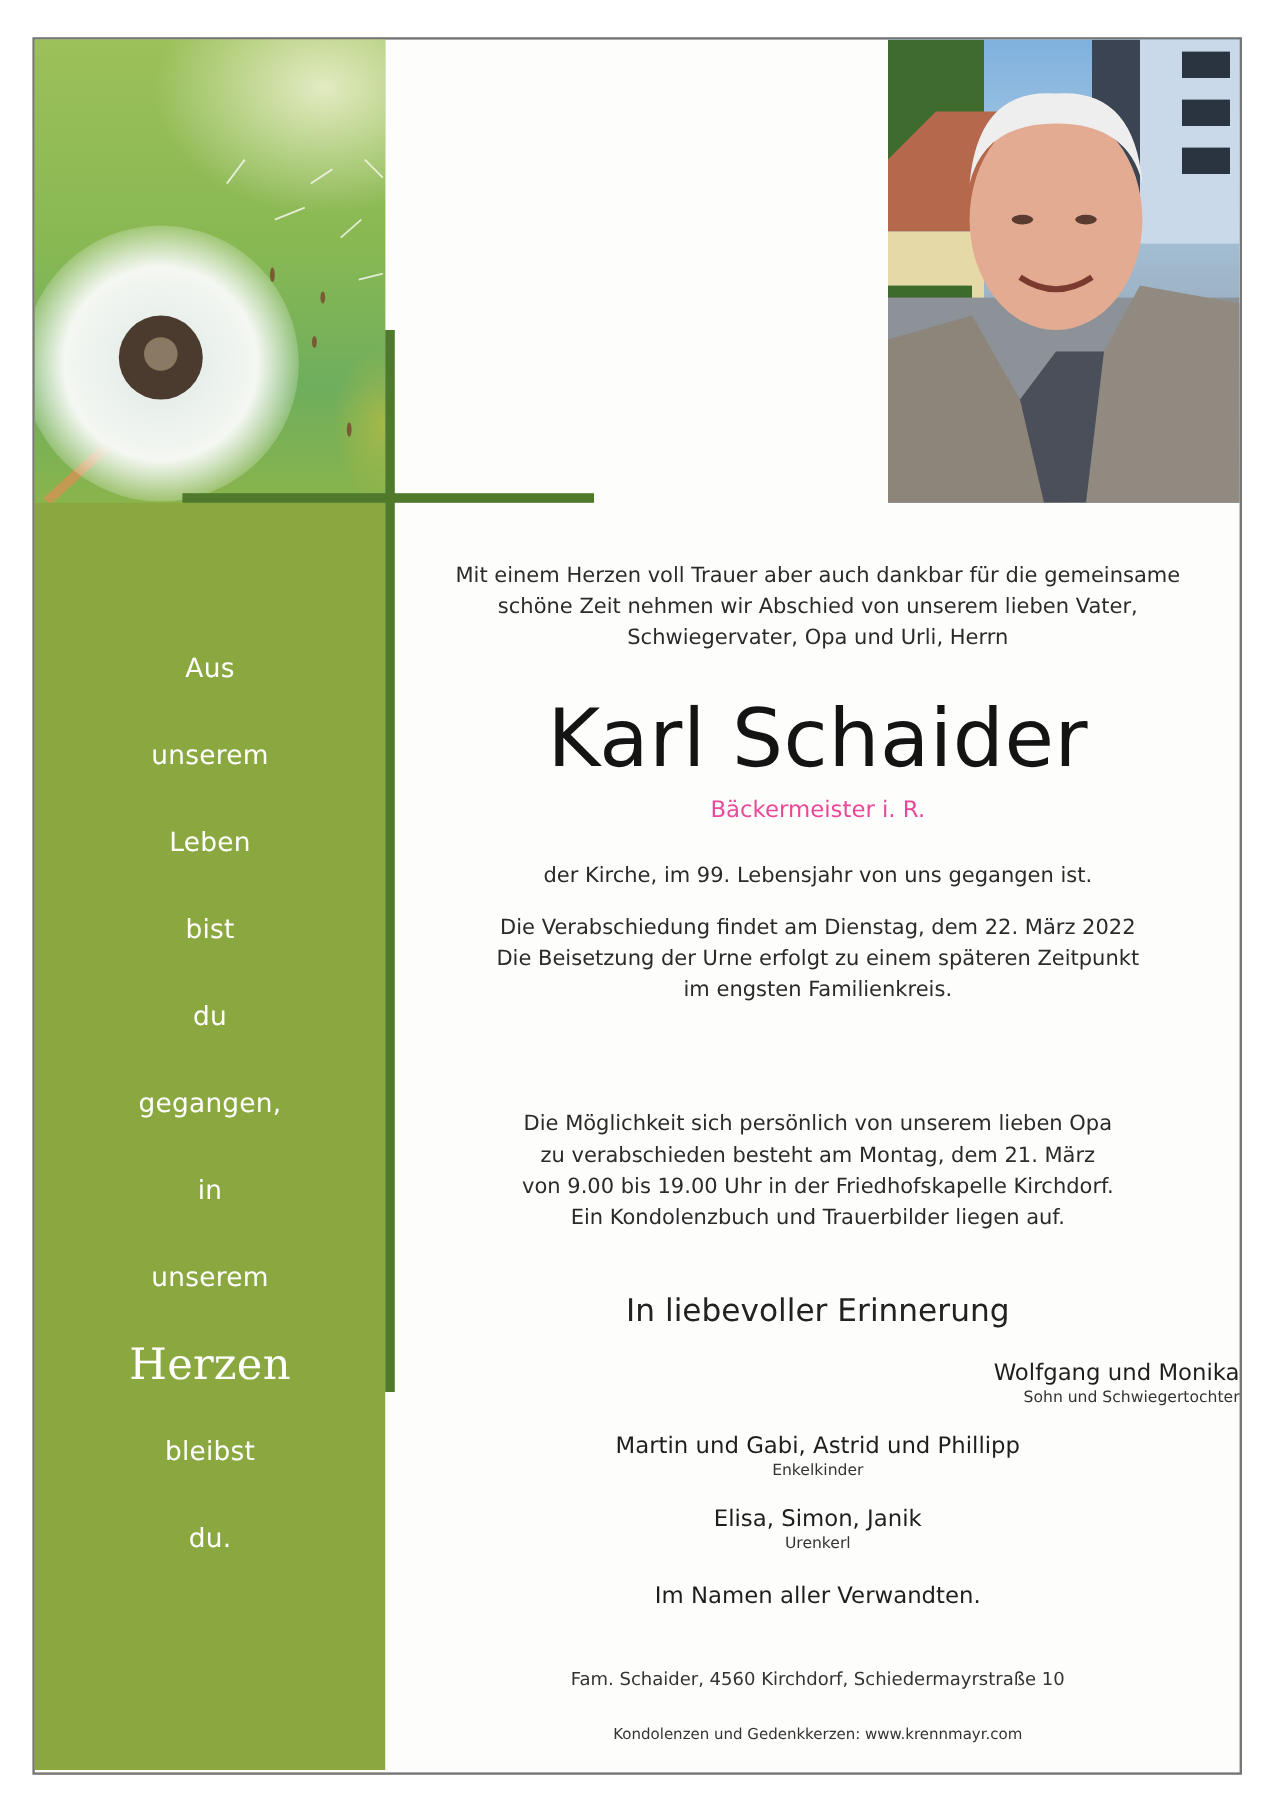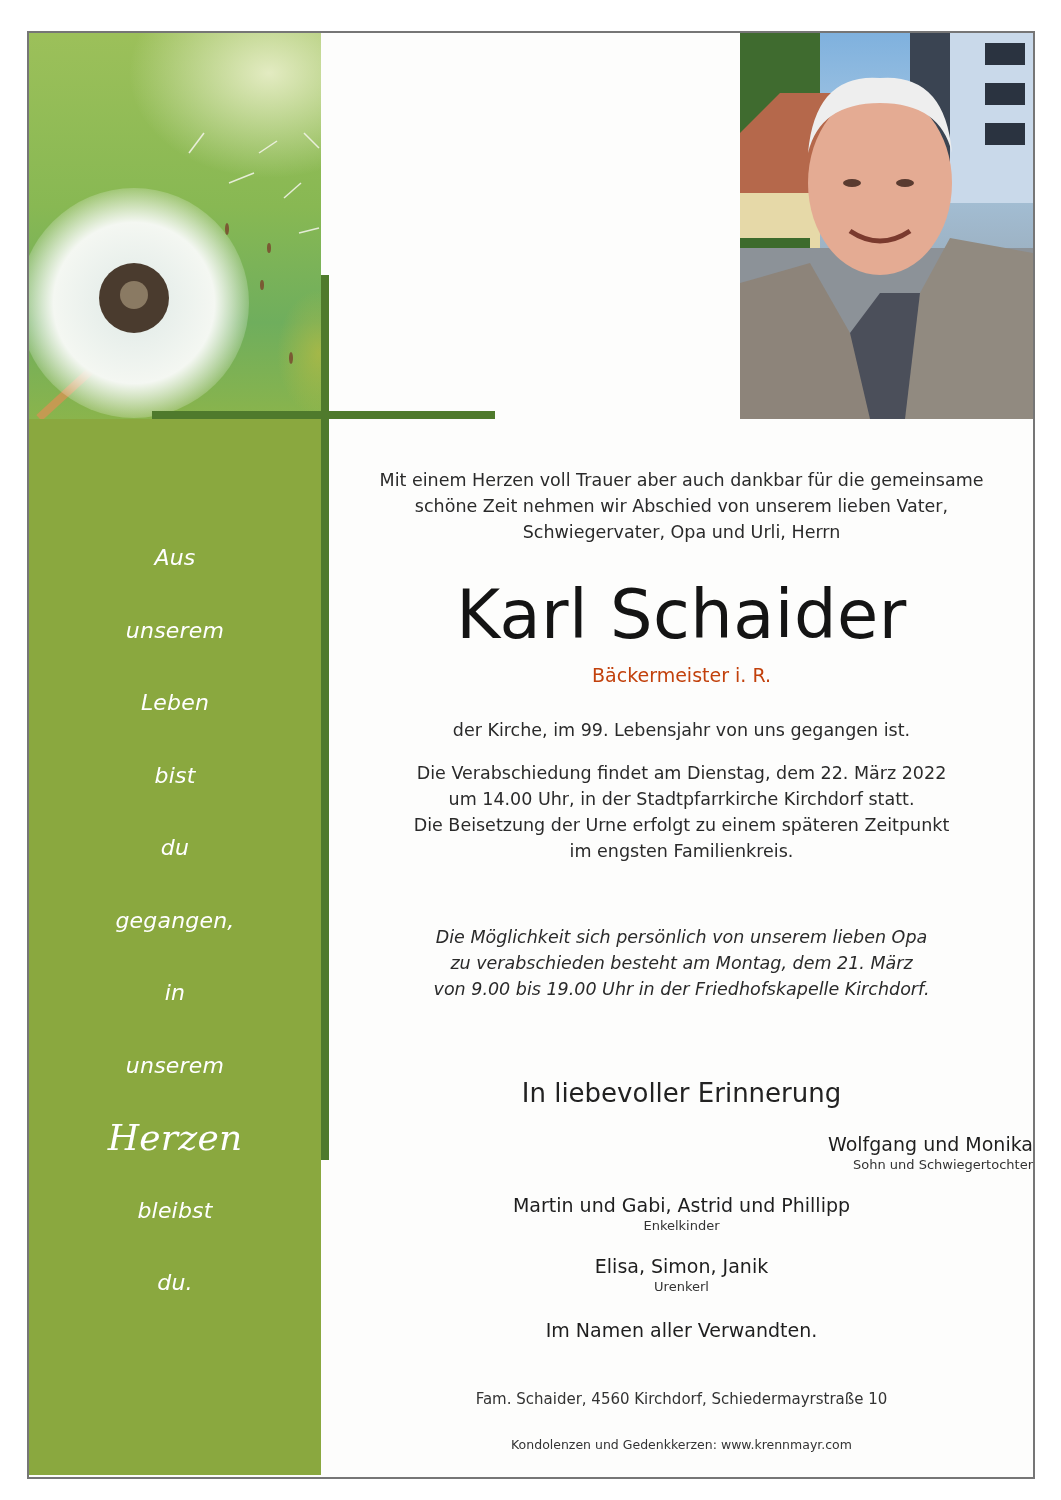--- a/index.html
+++ b/index.html
@@ -17,38 +17,38 @@
   }
   .dandelion-photo {
     position: absolute; left: 29px; top: 33px; width: 292px; height: 386px; overflow: hidden;
     background:
       radial-gradient(ellipse 60px 90px at 290px 320px, rgba(200,190,60,0.55), rgba(200,190,60,0) 70%),
       radial-gradient(ellipse 200px 150px at 240px 40px, rgba(235,240,205,0.9), rgba(235,240,205,0) 70%),
       linear-gradient(180deg, #9cc05a 0%, #88b853 45%, #6fae5d 75%, #8ab44c 100%);
   }
   .dandelion-photo svg { position: absolute; left: 0; top: 0; }
   .sidebar-poem {
-    position: absolute; left: 29px; top: 540px; width: 292px; text-align: center; color: #ffffff; font-style: italic;
+    position: absolute; left: 29px; top: 540px; width: 292px; text-align: center; color: #ffffff;
   }
   .poem-line {
     height: 72.5px; line-height: 36px; font-size: 22px; font-family: "DejaVu Sans", sans-serif;
     letter-spacing: 0.2px;
   }
   .poem-line.herzen { font-family: "DejaVu Serif", "Liberation Serif", serif; font-size: 36px; line-height: 36px; }
   .cross-vertical { position: absolute; left: 321px; top: 275px; width: 8px; height: 885px; background: #4f7a2c; }
   .cross-horizontal { position: absolute; left: 152px; top: 411px; width: 343px; height: 8px; background: #4f7a2c; }
   .portrait {
     position: absolute; left: 740px; top: 33px; width: 293px; height: 386px; overflow: hidden;
     background: linear-gradient(180deg, #7fb1de 0%, #a8c8e2 30%, #8b8f93 100%);
   }
   .portrait svg { position: absolute; left: 0; top: 0; }
   .main { position: absolute; left: 330px; width: 703px; text-align: center; }
   .intro { top: 467px; font-size: 17.5px; line-height: 26px; color: #2a2a2a; }
   .name { top: 580px; font-size: 67px; line-height: 70px; color: #141414; letter-spacing: 0.5px; }
-  .title { top: 661px; font-size: 19px; line-height: 28px; color: #c2410c; }
+  .title { top: 661px; font-size: 19px; line-height: 28px; color: #ec4899; }
   .para { font-size: 17.5px; line-height: 26px; color: #2a2a2a; }
   .p1 { top: 717px; }
   .p2 { top: 760px; }
   .p3 { top: 924px; }
   .memory { top: 1079px; font-size: 26px; line-height: 28px; color: #222; }
   .family-group { position: absolute; left: 330px; width: 703px; text-align: center; }
   .family-names { font-size: 19px; line-height: 26px; color: #1e1e1e; }
   .family-relation { font-size: 13px; line-height: 16px; color: #333; }
   .fg1 { top: 1131px; }
   .fg2 { top: 1192px; }
@@ -144,29 +144,29 @@
 
 <div class="main name" style="position:absolute;">Karl Schaider</div>
 <div class="main title" style="position:absolute;">Bäckermeister i. R.</div>
 
 <div class="main para p1" style="position:absolute;">
   <div>der Kirche, im 99. Lebensjahr von uns gegangen ist.</div>
 </div>
 
 <div class="main para p2" style="position:absolute;">
   <div>Die Verabschiedung findet am Dienstag, dem 22. März 2022</div>
-  <div>um 14.00 Uhr, in der Stadtpfarrkirche Kirchdorf statt.</div>
   <div>Die Beisetzung der Urne erfolgt zu einem späteren Zeitpunkt</div>
   <div>im engsten Familienkreis.</div>
 </div>
 
-<div class="main para p3" style="position:absolute;font-style:italic;">
+<div class="main para p3" style="position:absolute;">
   <div>Die Möglichkeit sich persönlich von unserem lieben Opa</div>
   <div>zu verabschieden besteht am Montag, dem 21. März</div>
   <div>von 9.00 bis 19.00 Uhr in der Friedhofskapelle Kirchdorf.</div>
+  <div>Ein Kondolenzbuch und Trauerbilder liegen auf.</div>
 </div>
 
 <div class="main memory" style="position:absolute;">In liebevoller Erinnerung</div>
 
 <div class="family-group fg1" style="position:absolute;text-align:right;">
   <div class="family-names">Wolfgang und Monika</div>
   <div class="family-relation">Sohn und Schwiegertochter</div>
 </div>
 <div class="family-group fg2" style="position:absolute;">
   <div class="family-names">Martin und Gabi, Astrid und Phillipp</div>

